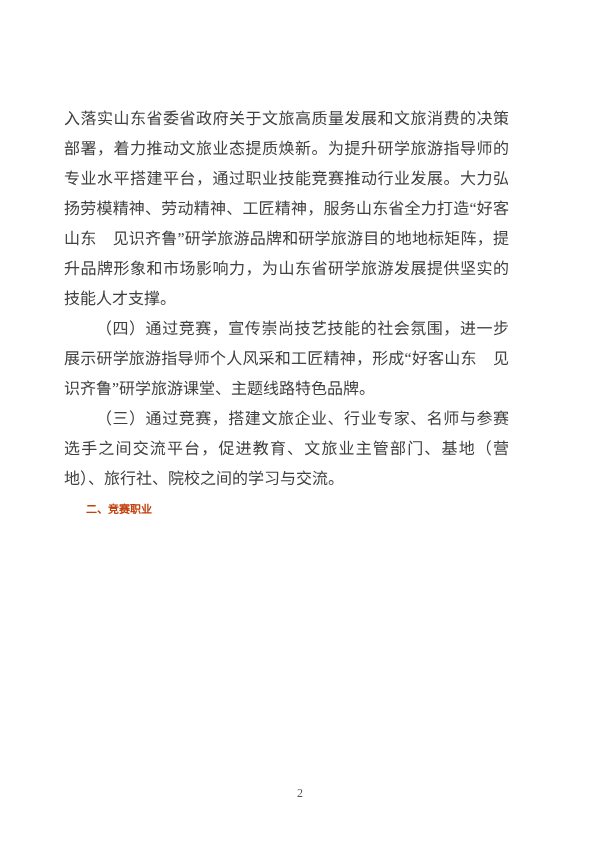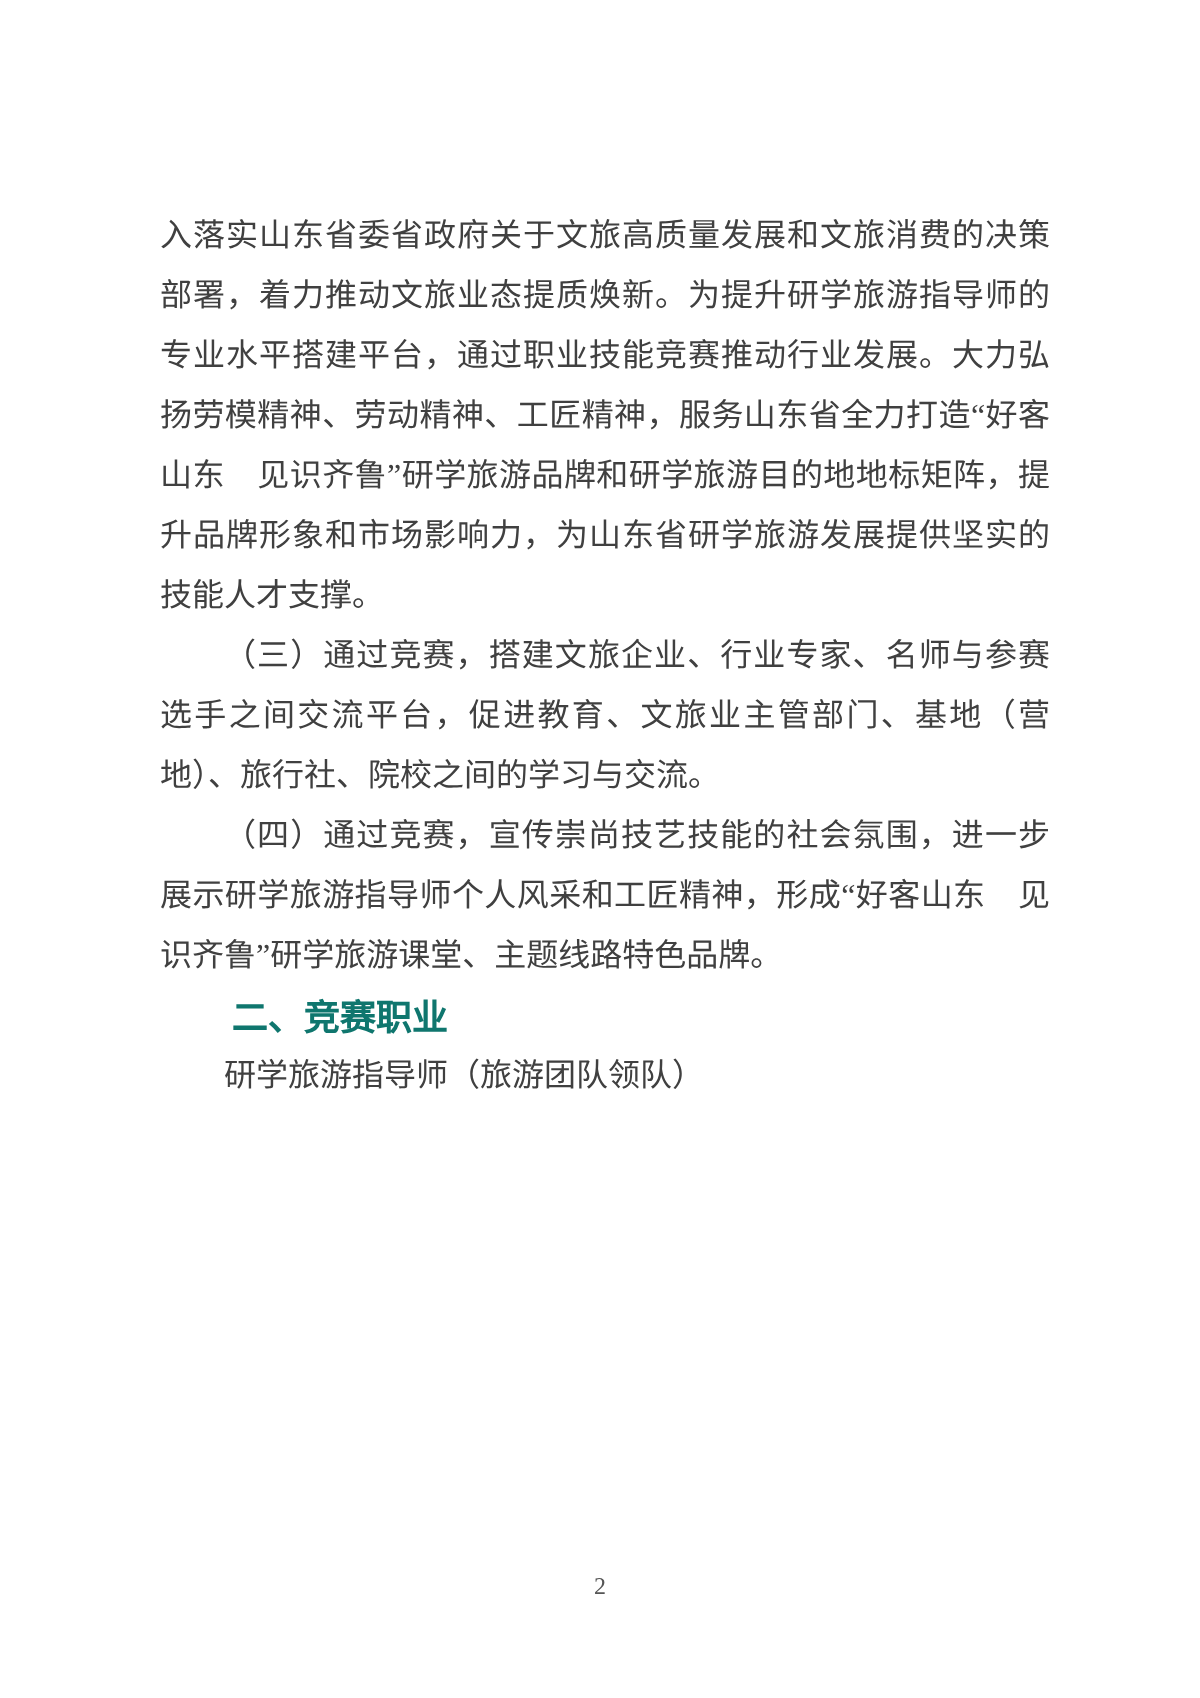--- a/index.html
+++ b/index.html
@@ -9,62 +9,61 @@
   }
   .page {
     position: relative;
     width: 600px;
     height: 849px;
     background: #ffffff;
     overflow: hidden;
   }
   .content {
     position: absolute;
-    left: 80px;
+    left: 64px;
     top: 104px;
     width: 445px;
     font-family: "Liberation Serif", "DejaVu Serif", serif;
     font-size: 16px;
     line-height: 30px;
     color: #404040;
     text-align: justify;
   }
   .para {
     margin: 0;
     text-indent: 2em;
   }
   .para.continuation {
     text-indent: 0;
   }
   .heading {
     margin: 0;
     text-indent: 2em;
     font-family: "Liberation Sans", "DejaVu Sans", sans-serif;
     font-weight: 700;
-    font-size: 18px;
+    font-size: 11px;
     line-height: 30px;
-    color: #0f766e;
+    color: #c2410c;
     text-align: left;
   }
   .page-number {
     position: absolute;
     left: 0;
     right: 0;
     bottom: 48px;
     text-align: center;
     font-family: "Liberation Serif", "DejaVu Serif", serif;
     font-size: 12px;
     color: #555555;
   }
 </style>
 </head>
 <body>
 
 <div class="page">
   <div class="content">
     <p class="para continuation">入落实山东省委省政府关于文旅高质量发展和文旅消费的决策部署，着力推动文旅业态提质焕新。为提升研学旅游指导师的专业水平搭建平台，通过职业技能竞赛推动行业发展。大力弘扬劳模精神、劳动精神、工匠精神，服务山东省全力打造“好客山东　见识齐鲁”研学旅游品牌和研学旅游目的地地标矩阵，提升品牌形象和市场影响力，为山东省研学旅游发展提供坚实的技能人才支撑。</p>
+    <p class="para">（四）通过竞赛，宣传崇尚技艺技能的社会氛围，进一步展示研学旅游指导师个人风采和工匠精神，形成“好客山东　见识齐鲁”研学旅游课堂、主题线路特色品牌。</p>
     <p class="para">（三）通过竞赛，搭建文旅企业、行业专家、名师与参赛选手之间交流平台，促进教育、文旅业主管部门、基地（营地）、旅行社、院校之间的学习与交流。</p>
-    <p class="para">（四）通过竞赛，宣传崇尚技艺技能的社会氛围，进一步展示研学旅游指导师个人风采和工匠精神，形成“好客山东　见识齐鲁”研学旅游课堂、主题线路特色品牌。</p>
     <h2 class="heading">二、竞赛职业</h2>
-    <p class="para">研学旅游指导师（旅游团队领队）</p>
   </div>
   <div class="page-number">2</div>
 </div>
 
 </body></html>

